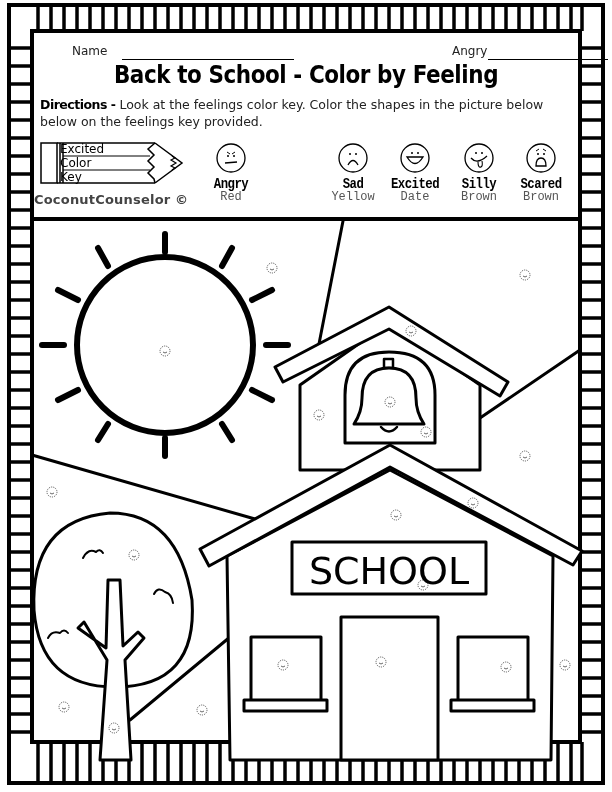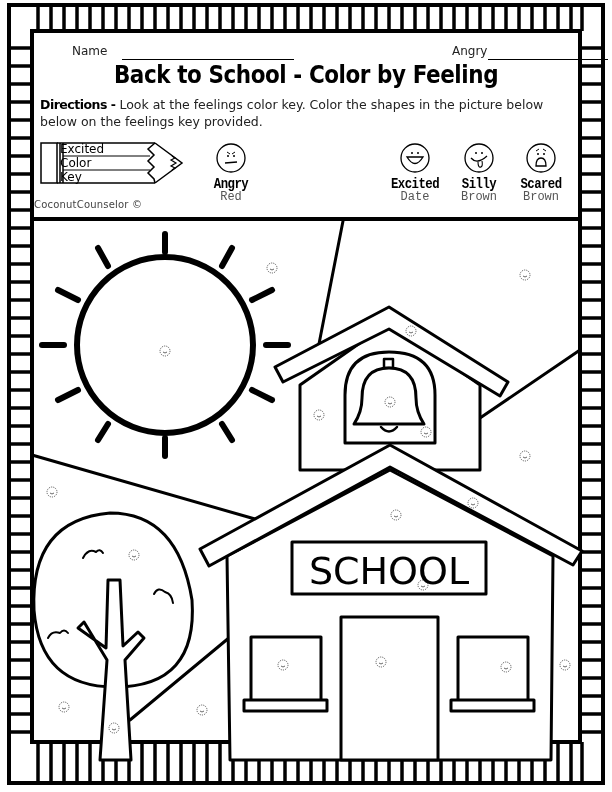--- a/index.html
+++ b/index.html
@@ -9,21 +9,21 @@
   .name-row { position: absolute; left: 8px; top: 12px; width: 540px; height: 20px; font-size: 12px; color: #222; margin-left: 32px; }
   .name-label { position: absolute; left: 0; top: 0; }
   .name-line { position: absolute; left: 50px; top: 15px; width: 172px; border-bottom: 1px solid #000; }
   .date-label { position: absolute; left: 380px; top: 0; }
   .date-line { position: absolute; left: 416px; top: 15px; width: 120px; border-bottom: 1px solid #000; }
   .title { position: absolute; left: 0; top: 28px; width: 548px; text-align: center; font-family: "DejaVu Sans", sans-serif; font-weight: bold; font-size: 25px; letter-spacing: -0.5px; transform: scaleX(0.86); transform-origin: center; }
   .directions { position: absolute; left: 8px; top: 64px; width: 530px; font-size: 12.5px; line-height: 17px; color: #222; }
   .directions b { font-weight: bold; color: #000; letter-spacing: -0.5px; }
   .pencil { position: absolute; left: 8px; top: 110px; width: 144px; height: 42px; }
   .pencil-text { position: absolute; left: 28px; top: 110px; font-size: 12px; line-height: 14px; color: #000; }
-  .copyright { position: absolute; left: 2px; top: 167px; font-size: 10px; color: #444; letter-spacing: 0.2px; }
+  .copyright { position: absolute; left: 2px; top: 160px; font-size: 13px; color: #444; letter-spacing: 0.2px; font-weight: bold; }
   .feelings { position: absolute; left: 168px; top: 110px; width: 378px; height: 70px; }
   .feeling { position: absolute; top: 0; width: 62px; text-align: center; font-family: Liberation Mono, monospace; }
   .feeling svg { display: block; margin: 0 auto; }
   .feeling-name { display: block; font-weight: bold; font-size: 14px; line-height: 16px; margin-top: 2px; letter-spacing: -0.6px; transform: scaleX(0.88); }
   .feeling-color { display: block; font-size: 12px; line-height: 10px; color: #555; }
   #picture { position: absolute; left: 0; top: 0; width: 612px; height: 792px; pointer-events: none; }
   #picture .hit { pointer-events: auto; }
   .school-text { font-family: "DejaVu Sans", sans-serif; font-size: 38px; font-weight: normal; }
 </style>
 </head>
@@ -242,20 +242,30 @@
         <circle cx="16" cy="16" r="14" fill="#fff" stroke="#000" stroke-width="1.3"></circle>
         <line x1="12" y1="10" x2="15" y2="12" stroke="#000" stroke-width="1"></line>
           <line x1="20" y1="10" x2="17" y2="12" stroke="#000" stroke-width="1"></line>
         <circle cx="13" cy="14" r="1" fill="#000"></circle>
           <circle cx="19" cy="14" r="1" fill="#000"></circle>
         <line x1="10" y1="21" x2="22" y2="20" stroke="#000" stroke-width="1.3"></line>
       </svg>
       <span class="feeling-name">Angry</span>
       <span class="feeling-color">Red</span>
     </div>
+    <div class="feeling" style="left:122px">
+      <svg width="32" height="32" viewBox="0 0 32 32">
+        <circle cx="16" cy="16" r="14" fill="#fff" stroke="#000" stroke-width="1.3"></circle>
+        <circle cx="13" cy="12" r="1" fill="#000"></circle>
+          <circle cx="19" cy="12" r="1" fill="#000"></circle>
+        <path d="M11 23 Q16 14 21 23" fill="none" stroke="#000" stroke-width="1.3"></path>
+      </svg>
+      <span class="feeling-name">Sad</span>
+      <span class="feeling-color">Yellow</span>
+    </div>
     <div class="feeling" style="left:184px">
       <svg width="32" height="32" viewBox="0 0 32 32">
         <circle cx="16" cy="16" r="14" fill="#fff" stroke="#000" stroke-width="1.3"></circle>
         <circle cx="13" cy="11" r="1" fill="#000"></circle>
           <circle cx="19" cy="11" r="1" fill="#000"></circle>
         <path d="M8 15 L24 15 Q16 28 8 15 Z" fill="none" stroke="#000" stroke-width="1.3"></path>
       </svg>
       <span class="feeling-name">Excited</span>
       <span class="feeling-color">Date</span>
     </div>

